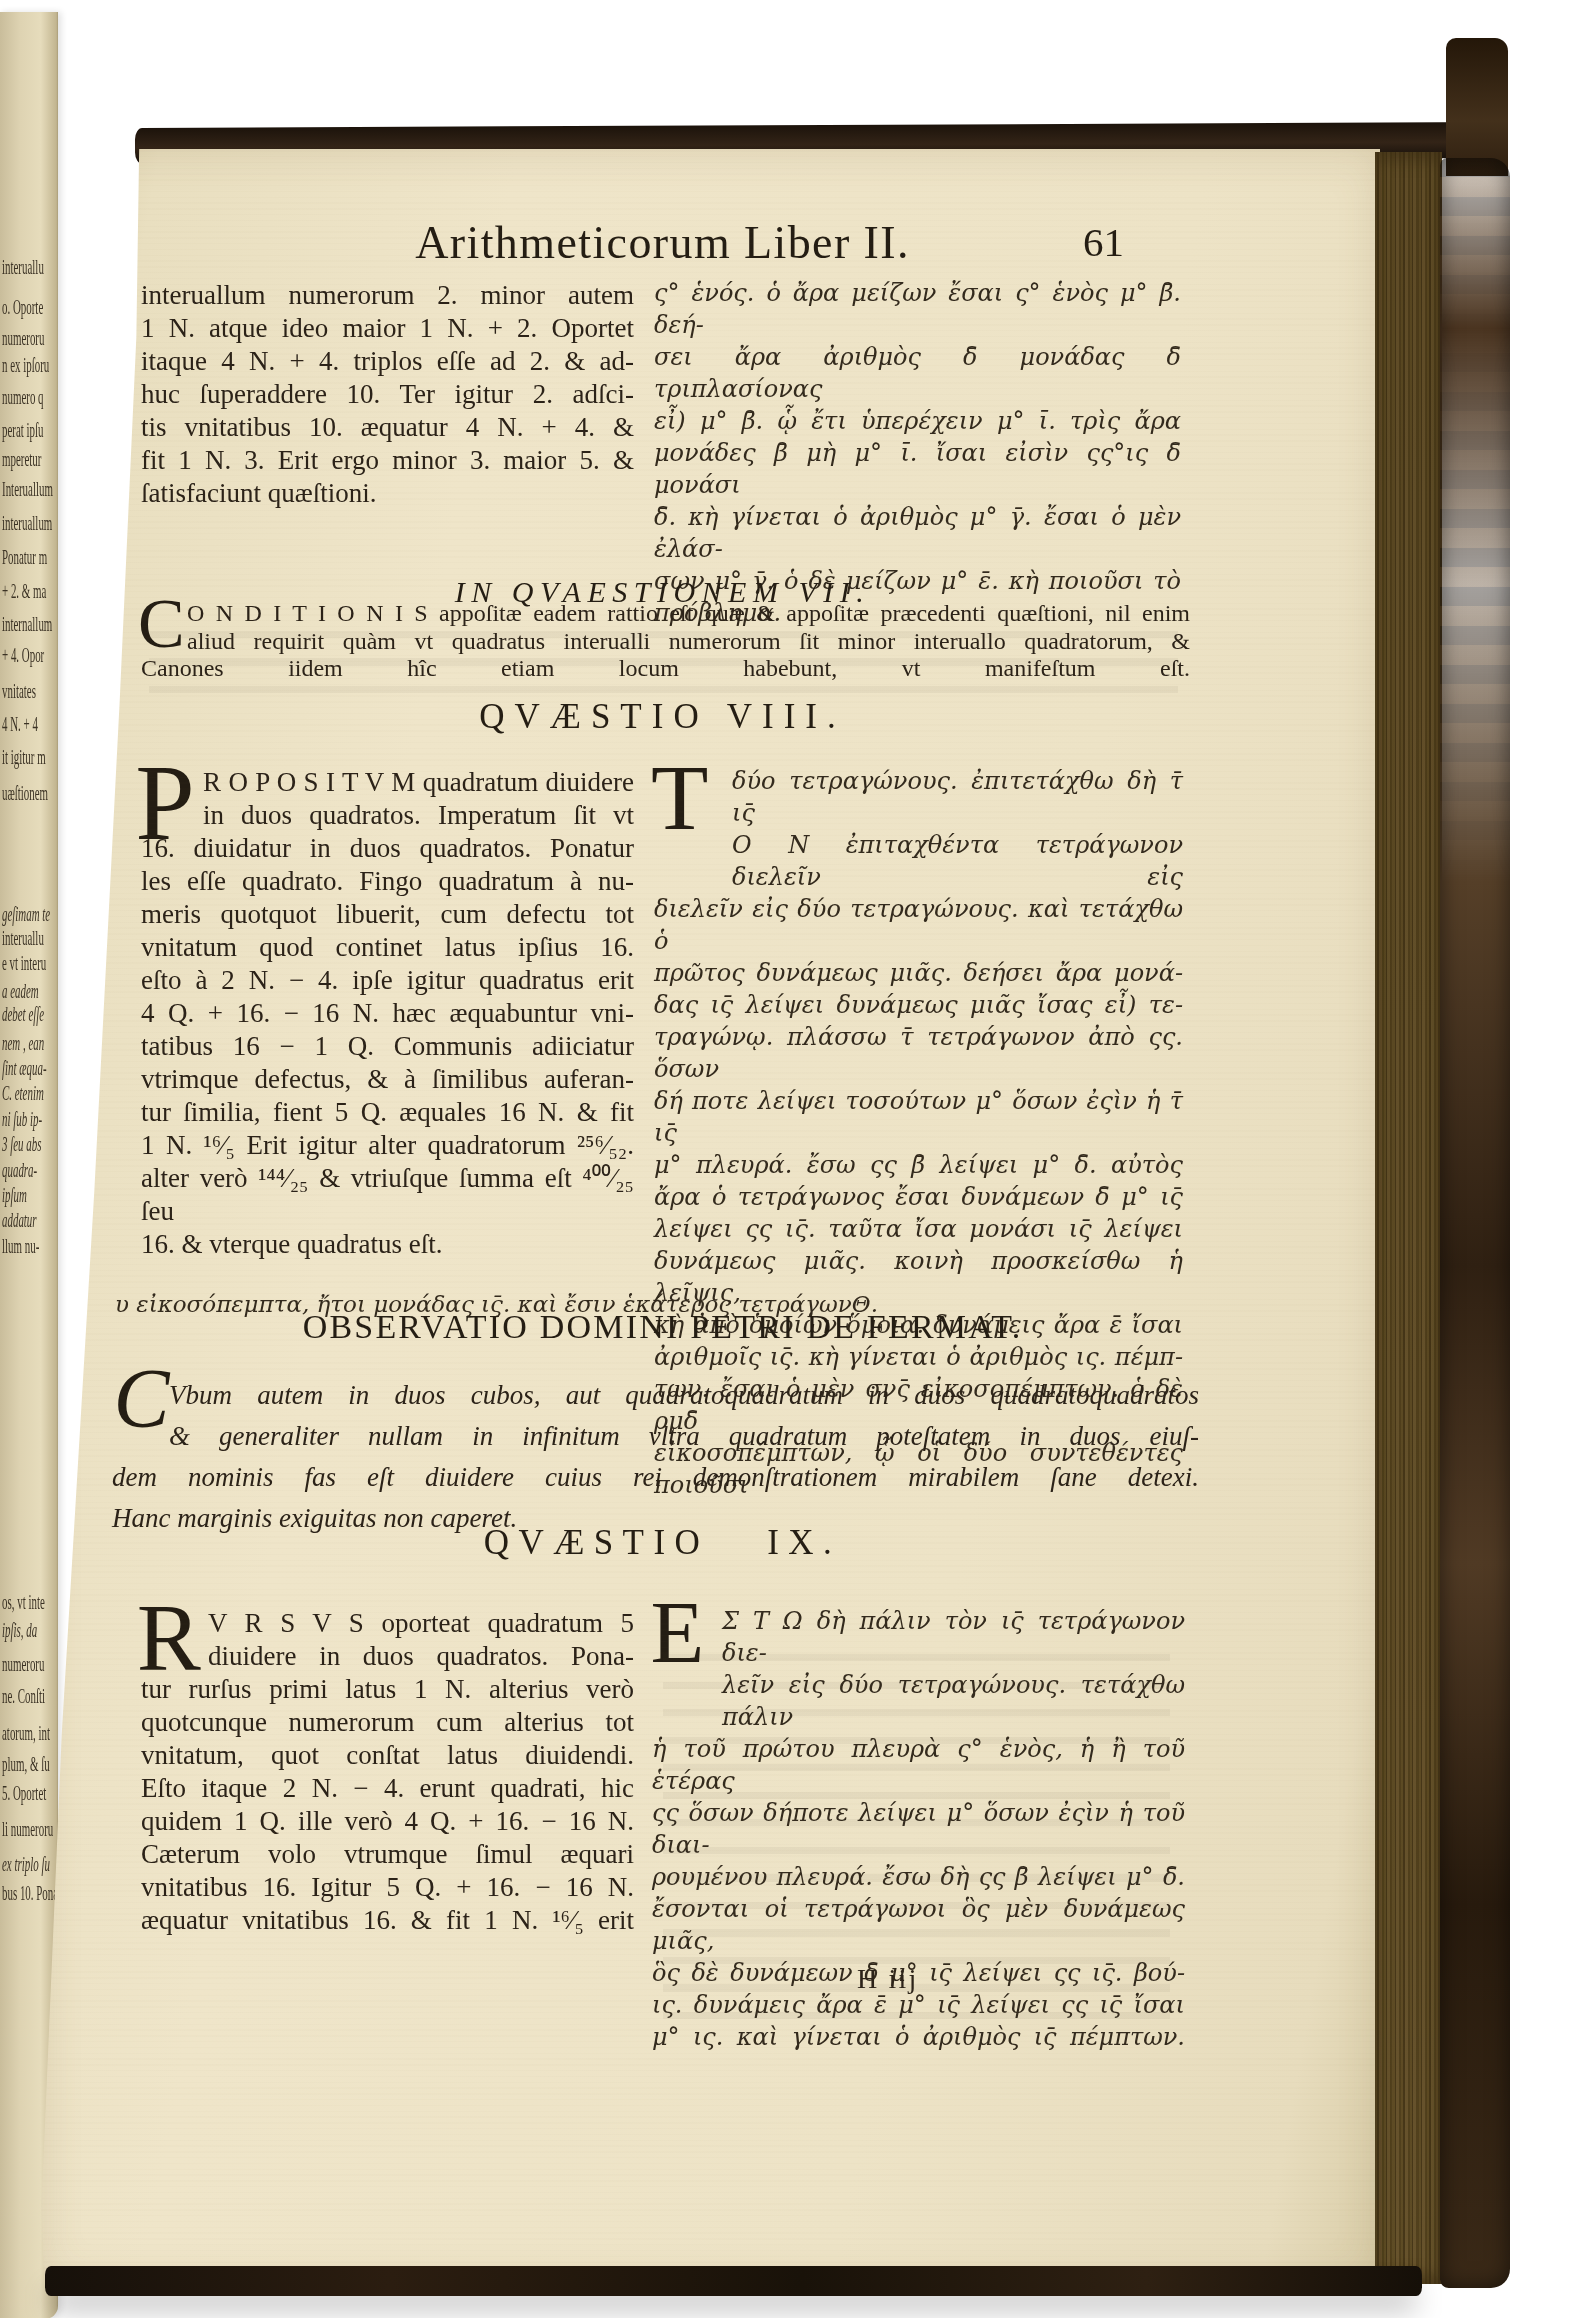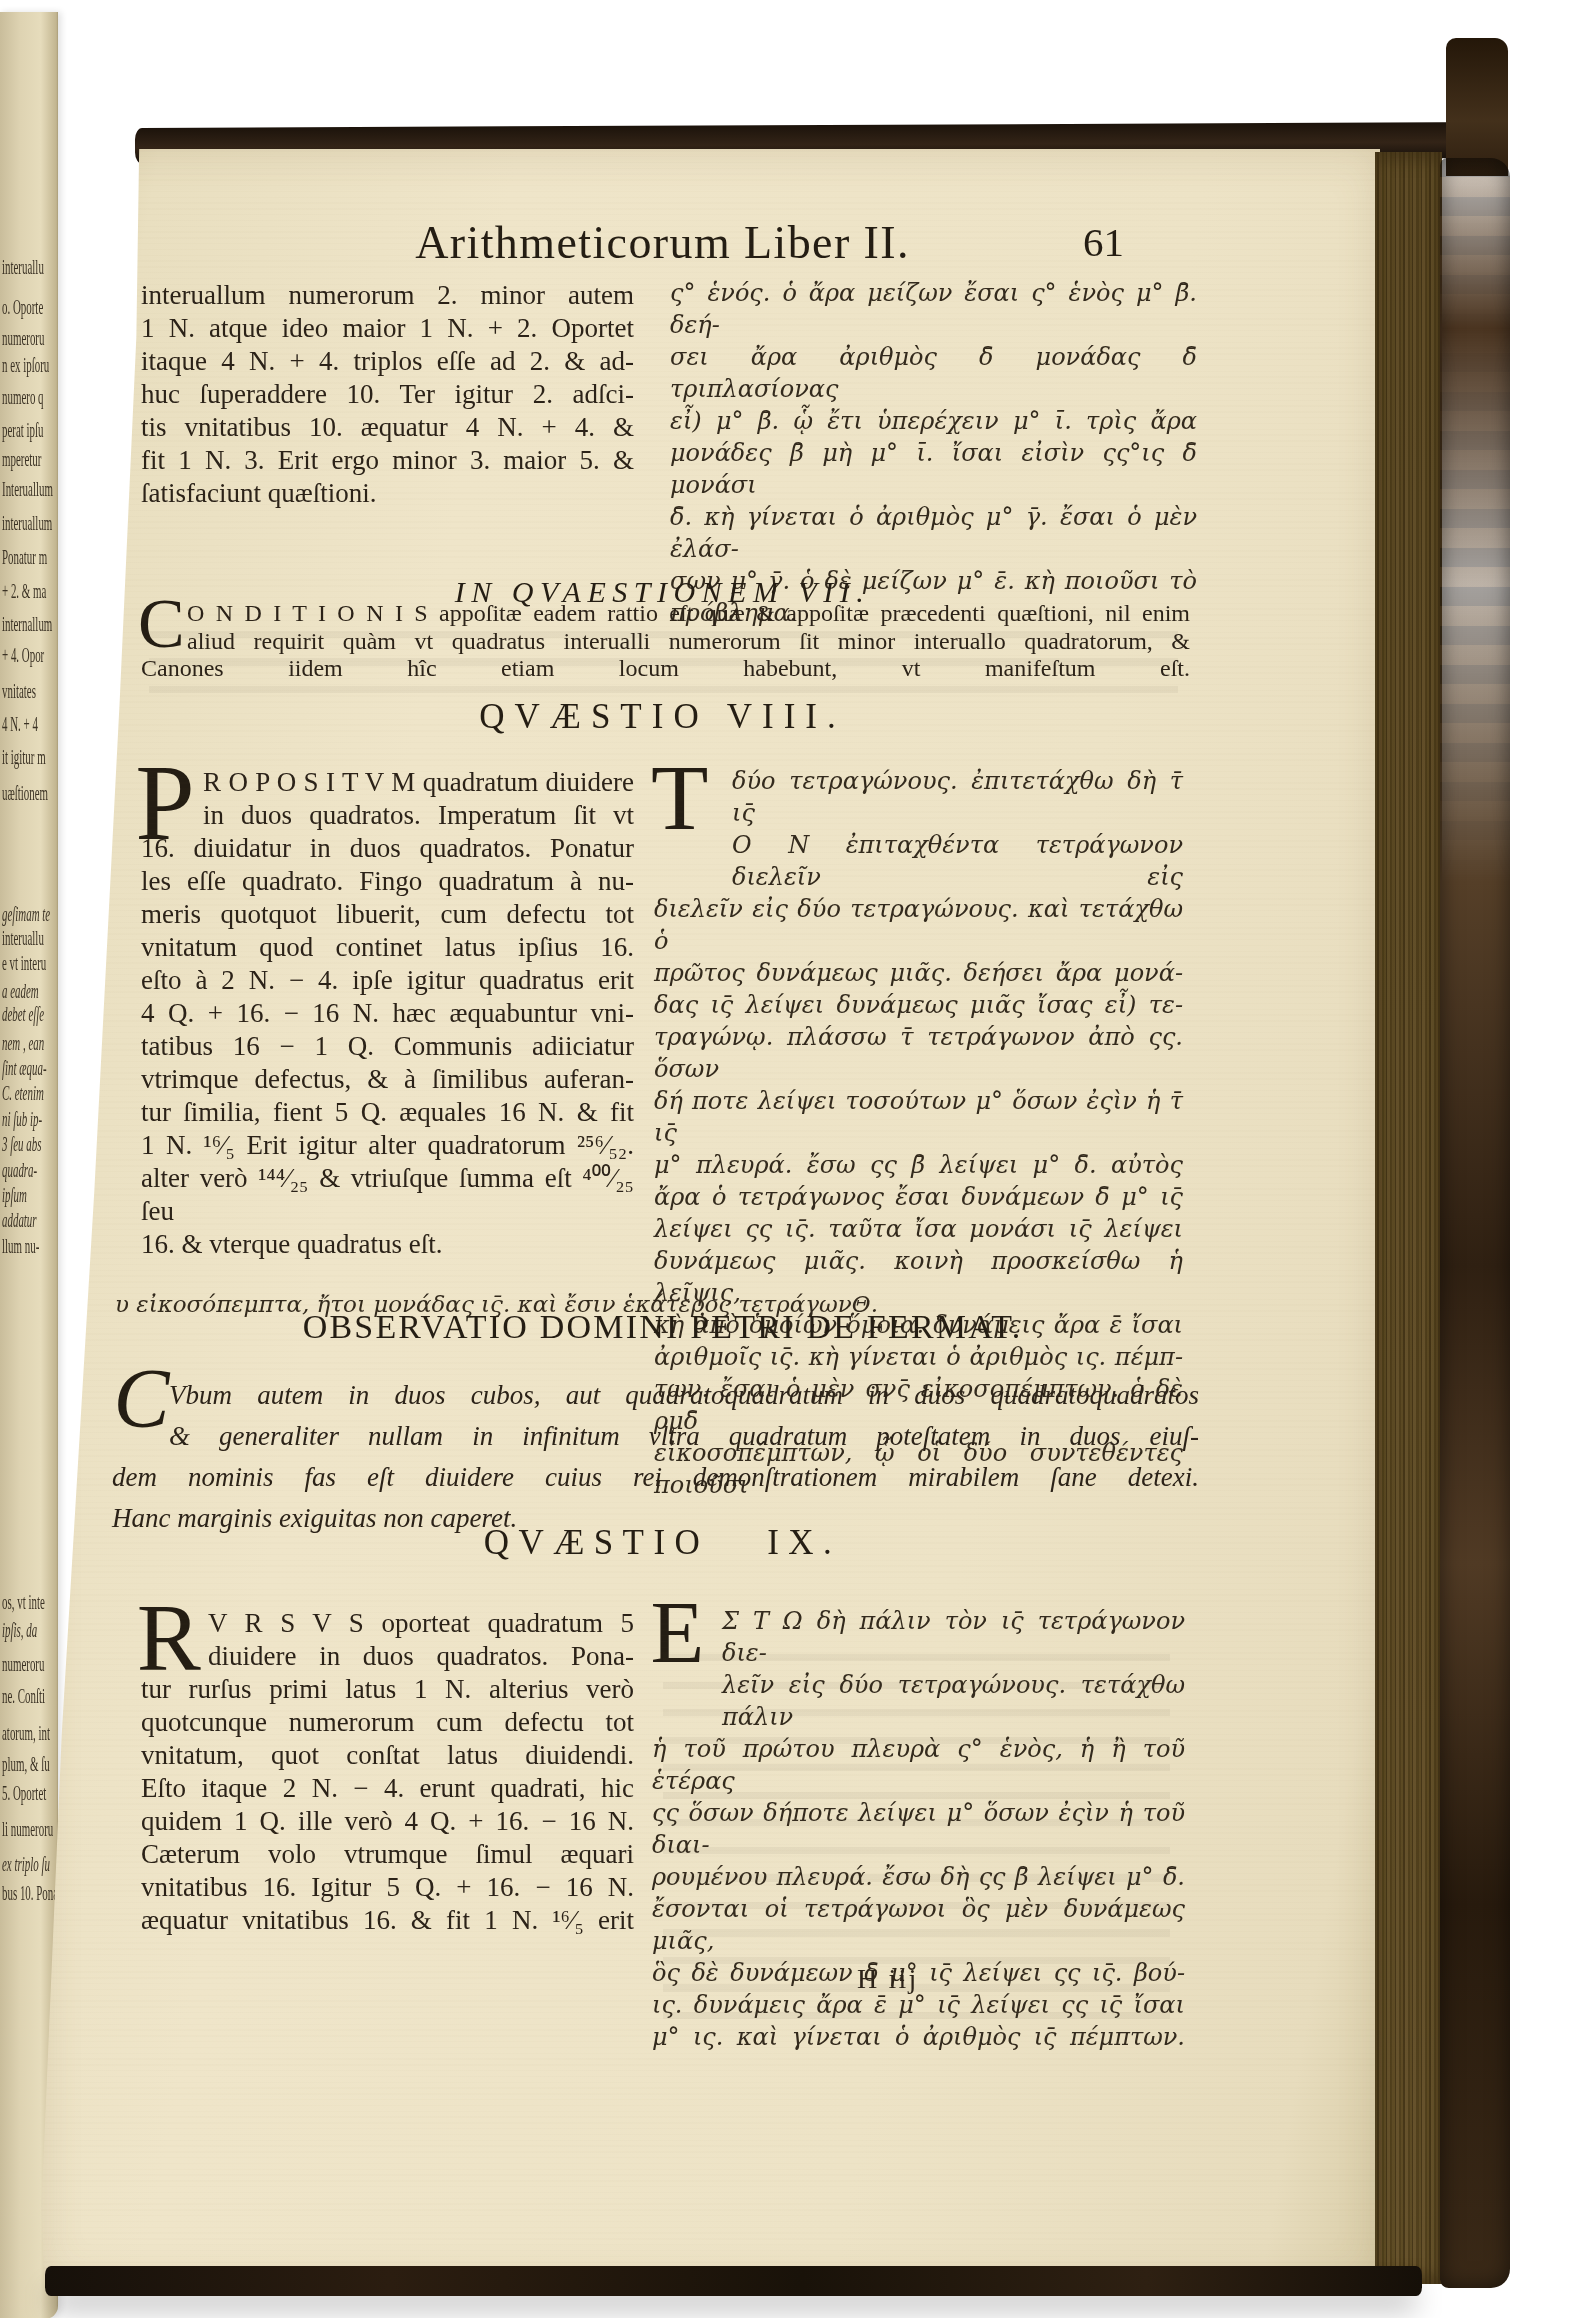--- a/index.html
+++ b/index.html
@@ -46,21 +46,21 @@
   .pagenum{position:absolute;left:1013px;top:69px;width:101px;text-align:center;
        font-size:41px;color:#241d13;}
 
   .col{position:absolute;}
   .line{text-align:justify;text-align-last:justify;white-space:normal;}
   .ragged-last .line:last-child{text-align-last:left;}
   .latin .line{font-size:27px;line-height:33px;color:#2b2218;}
   .greek .line{font-family:"DejaVu Serif", serif;font-style:italic;font-size:24px;line-height:32px;color:#332a1d;}
 
   .cont-latin{left:101px;top:130px;width:493px;}
-  .cont-greek{left:614px;top:128px;width:527px;margin-left:16px;}
+  .cont-greek{left:614px;top:128px;width:527px;}
 
   .h-sec{position:absolute;left:101px;width:1043px;text-align:center;color:#241d13;}
   .h-vii{top:426px;font-style:italic;font-size:30px;letter-spacing:6.5px;}
   .h-viii{top:548px;font-size:35px;letter-spacing:10px;}
   .h-obs{top:1159px;font-size:34px;letter-spacing:2.2px;}
   .h-ix{top:1374px;font-size:35px;letter-spacing:9.4px;word-spacing:40px;}
 
   .cond{left:101px;top:451px;width:1049px;}
   .cond .line{font-size:24px;line-height:27.5px;}
   .cond .lines > .line:nth-child(-n+2){padding-left:46px;font-family:Liberation Serif, serif;}
@@ -237,21 +237,21 @@
         </div>
     </div>
 
     <div class="h-sec h-ix">QVÆSTIO IX.</div>
     <div class="col ix-latin latin">
       <span class="dcap dc-r">R</span>
       <div class="lines">
           <div class="line">V R S V S oporteat quadratum 5</div>
           <div class="line">diuidere in duos quadratos. Pona-</div>
           <div class="line">tur rurſus primi latus 1 N. alterius verò</div>
-          <div class="line">quotcunque numerorum cum defectu tot</div>
+          <div class="line">quotcunque numerorum cum alterius tot</div>
           <div class="line">vnitatum, quot conſtat latus diuidendi.</div>
           <div class="line">Eſto itaque 2 N. − 4. erunt quadrati, hic</div>
           <div class="line">quidem 1 Q. ille verò 4 Q. + 16. − 16 N.</div>
           <div class="line">Cæterum volo vtrumque ſimul æquari</div>
           <div class="line">vnitatibus 16. Igitur 5 Q. + 16. − 16 N.</div>
           <div class="line">æquatur vnitatibus 16. &amp; fit 1 N. ¹⁶⁄₅ erit</div>
         </div>
     </div>
     <div class="col ix-greek greek">
       <span class="dcap dc-e">E</span>

